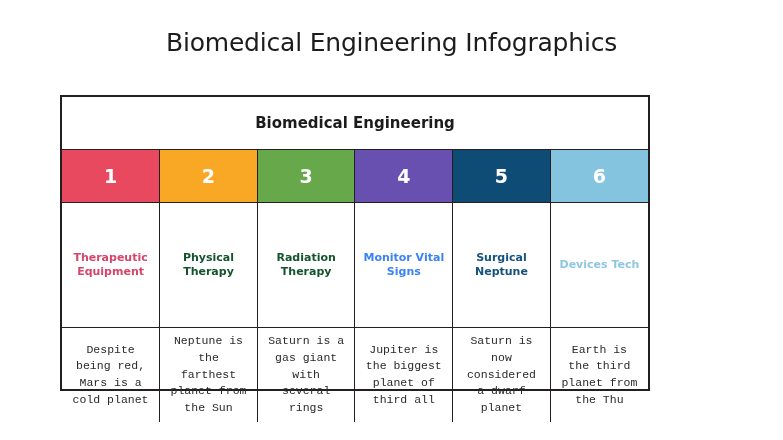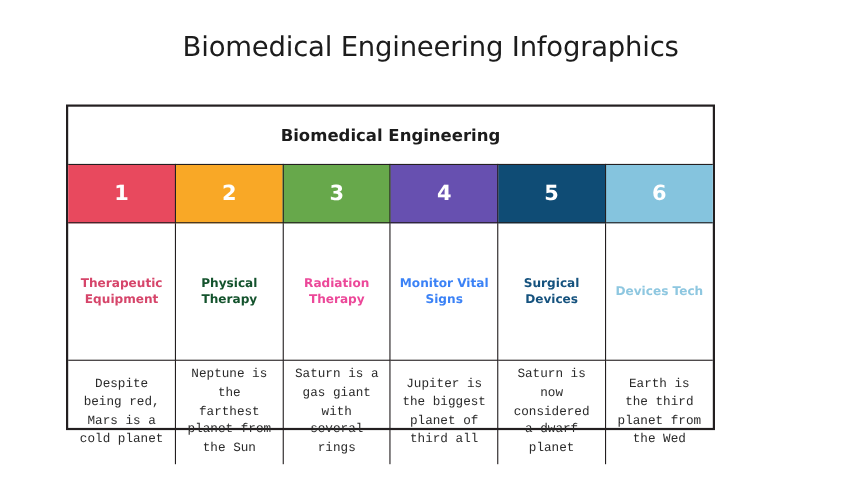--- a/index.html
+++ b/index.html
@@ -115,30 +115,30 @@
           <td style="background: rgb(232, 73, 94);">1</td>
           <td style="background: rgb(249, 168, 38);">2</td>
           <td style="background: rgb(103, 168, 75);">3</td>
           <td style="background: rgb(103, 80, 176);">4</td>
           <td style="background: rgb(15, 76, 117);">5</td>
           <td style="background: rgb(133, 196, 222);">6</td>
         </tr>
         <tr class="row-label">
           <td style="color: rgb(214, 69, 106);">Therapeutic Equipment</td>
           <td style="color: #14532d;">Physical Therapy</td>
-          <td style="color: #ec4899;">Radiation Therapy</td>
+          <td style="color: #14532d;">Radiation Therapy</td>
           <td style="color: #3b82f6;">Monitor Vital Signs</td>
-          <td style="color: rgb(21, 82, 126);">Surgical Devices</td>
+          <td style="color: rgb(21, 82, 126);">Surgical Neptune</td>
           <td style="color: rgb(142, 199, 224);">Devices Tech</td>
         </tr>
         <tr class="row-body">
           <td>Despite being red, Mars is a cold planet</td>
           <td>Neptune is the farthest planet from the Sun</td>
           <td>Saturn is a gas giant with several rings</td>
           <td>Jupiter is the biggest planet of third all</td>
           <td>Saturn is now considered a dwarf planet</td>
-          <td>Earth is the third planet from the Wed</td>
+          <td>Earth is the third planet from the Thu</td>
         </tr>
       </tbody>
     </table>
   </div>
 
 </div>
 
 </body></html>

